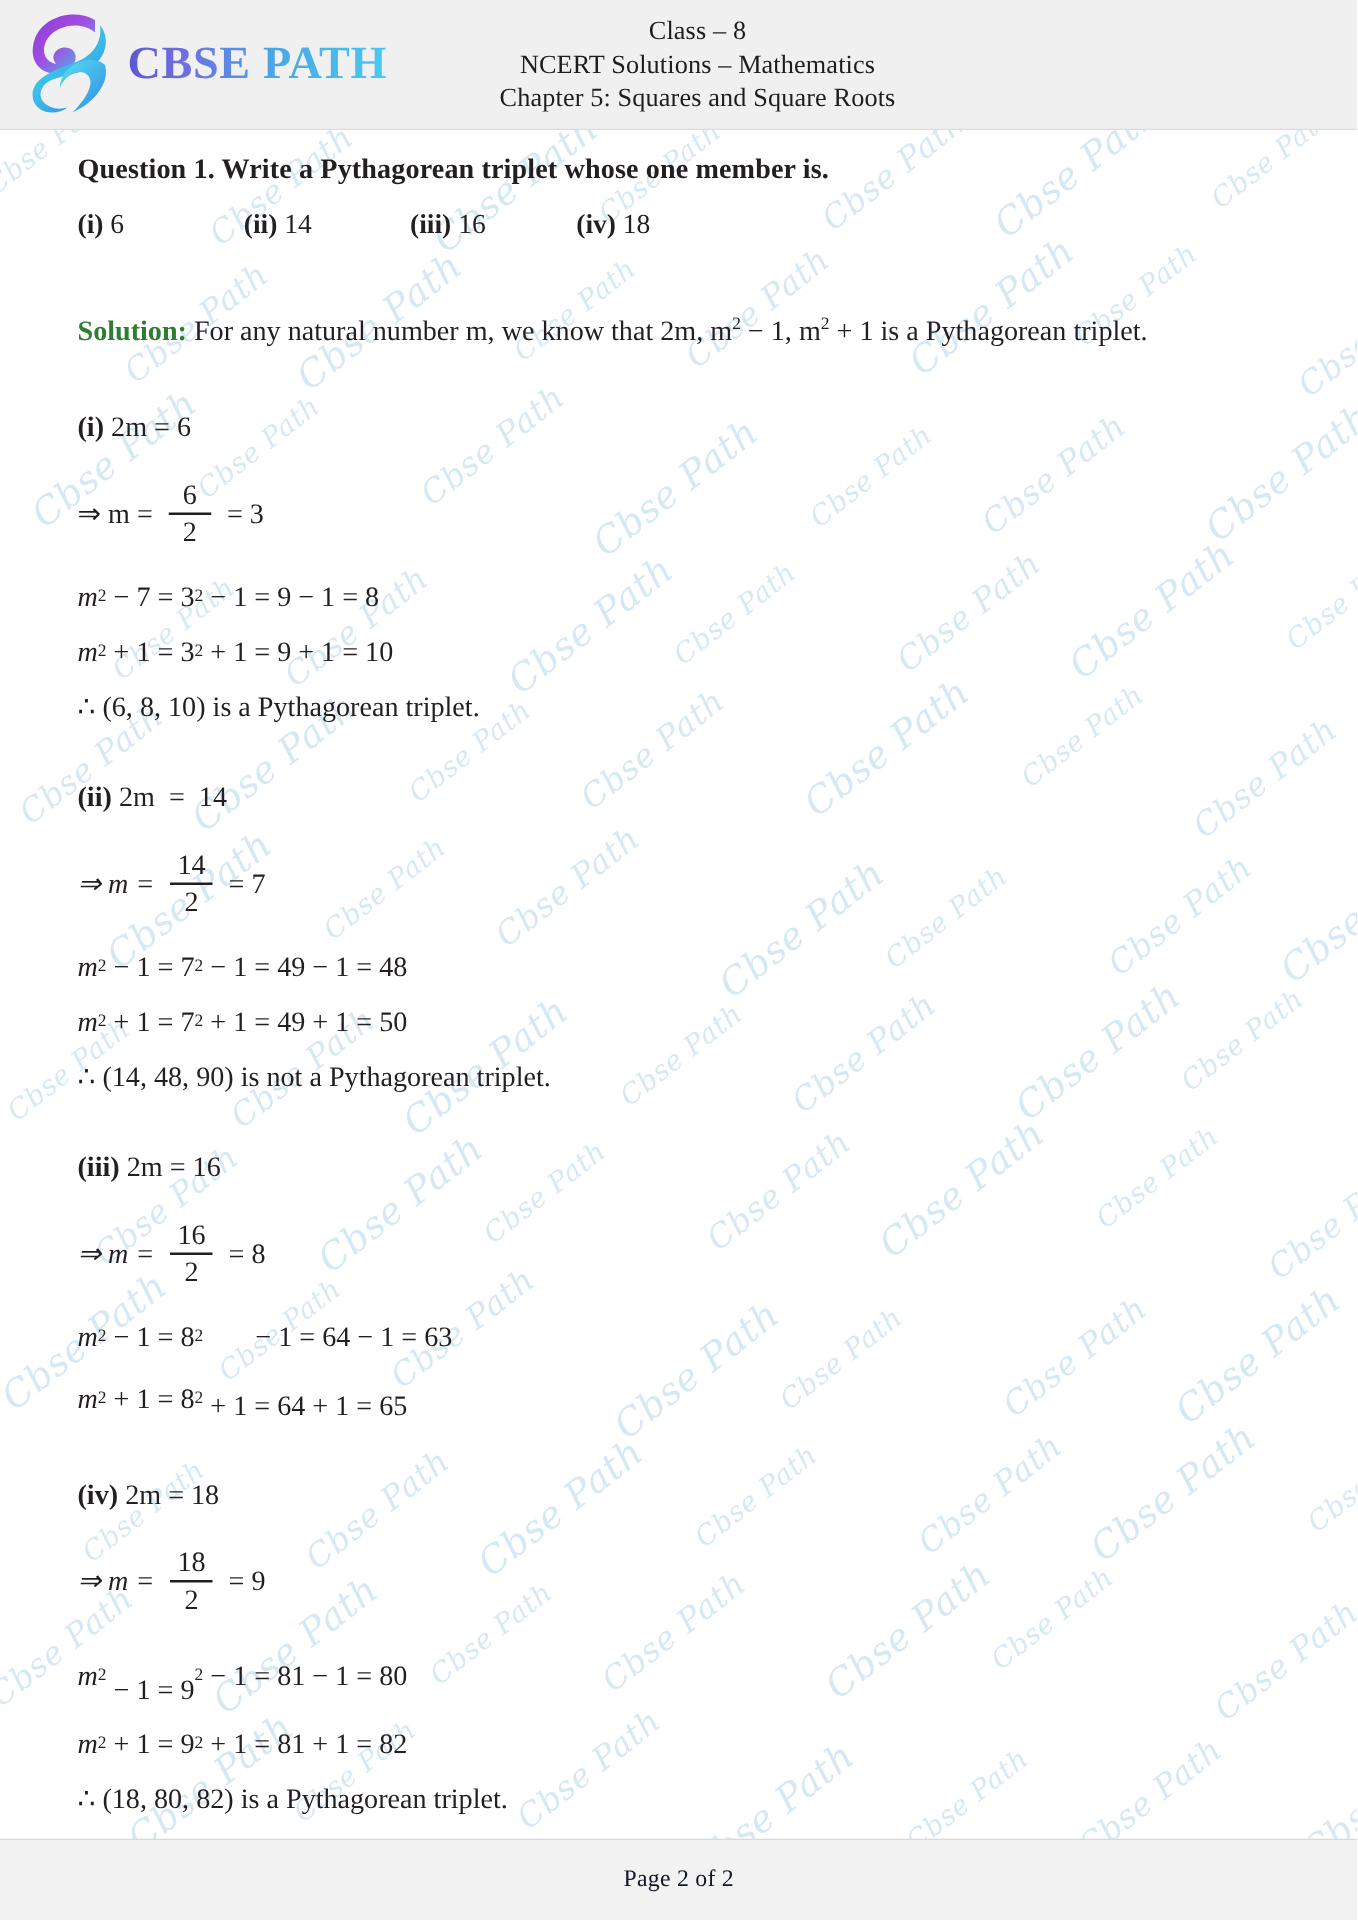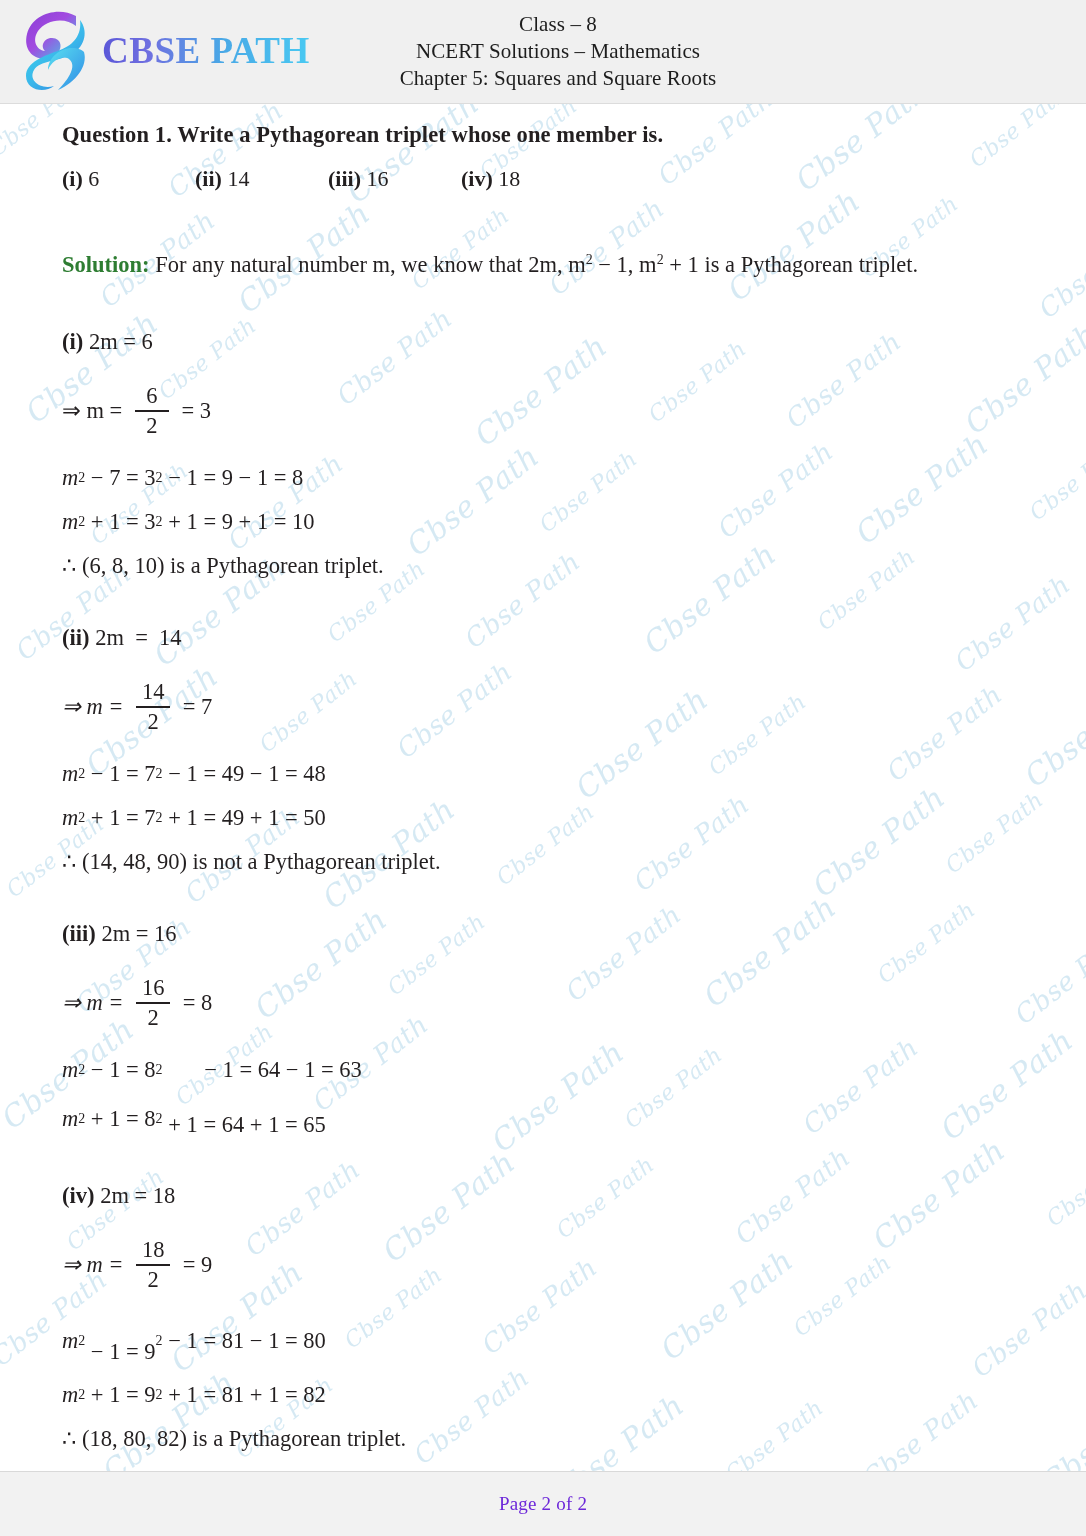--- a/index.html
+++ b/index.html
@@ -189,21 +189,21 @@
     height: 64px;
     background: #f2f2f2;
     border-top: 1px solid #d9d9d9;
     display: flex;
     align-items: center;
     justify-content: center;
     z-index: 3;
   }
   .footer-text {
     font-size: 19px;
-    color: #6d28d9;
+    color: #0f172a;
     letter-spacing: .2px;
   }
 </style>
 </head>
 <body>
 
 <div class="page">
 
   <div class="watermark-layer" id="wm-layer">
       <span class="wm" style="left: -20px; top: 103px; font-size: 22px;">Cbse Path</span>

